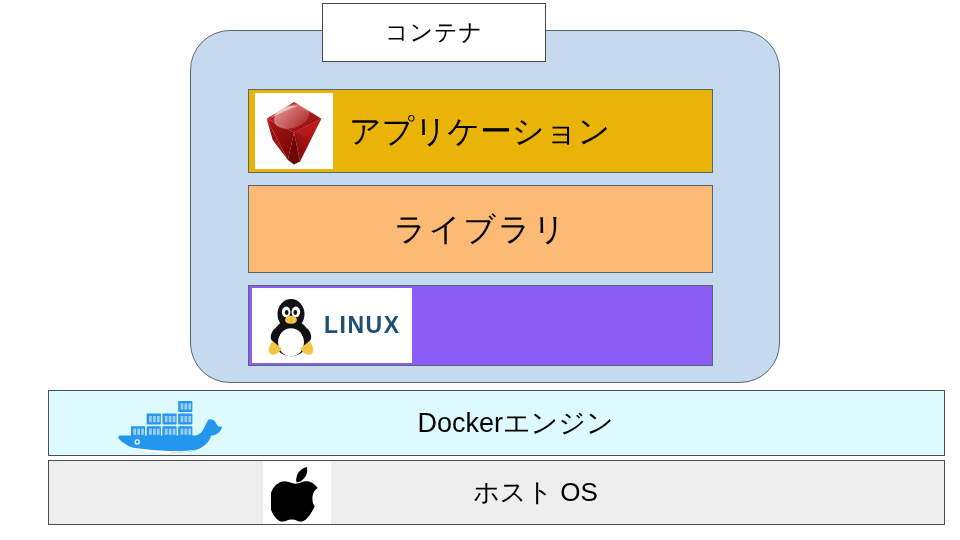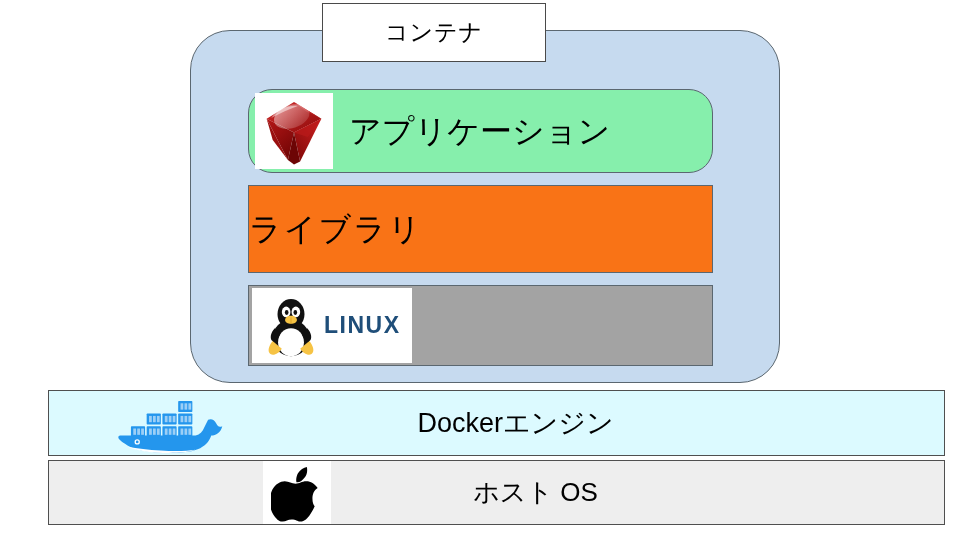--- a/index.html
+++ b/index.html
@@ -54,33 +54,32 @@
     left: 248px;
     width: 465px;
     border: 1px solid #5b6770;
     box-sizing: border-box;
     display: flex;
     align-items: center;
   }
   #row-application {
     top: 89px;
     height: 84px;
-    background: #86efac;
-    border-radius: 24px;
+    background: #eab308;
   }
   #row-library {
     top: 185px;
     height: 88px;
-    background: #f97316;
-    justify-content: flex-start;
+    background: #fdba74;
+    justify-content: center;
   }
   #row-os {
     top: 285px;
     height: 81px;
-    background: #a3a3a3;
+    background: #8b5cf6;
   }
 
   .row-text {
     font-size: 32px;
     line-height: 1;
   }
   #row-application .row-text {
     margin-left: 16px;
   }
   #row-library .row-text {

